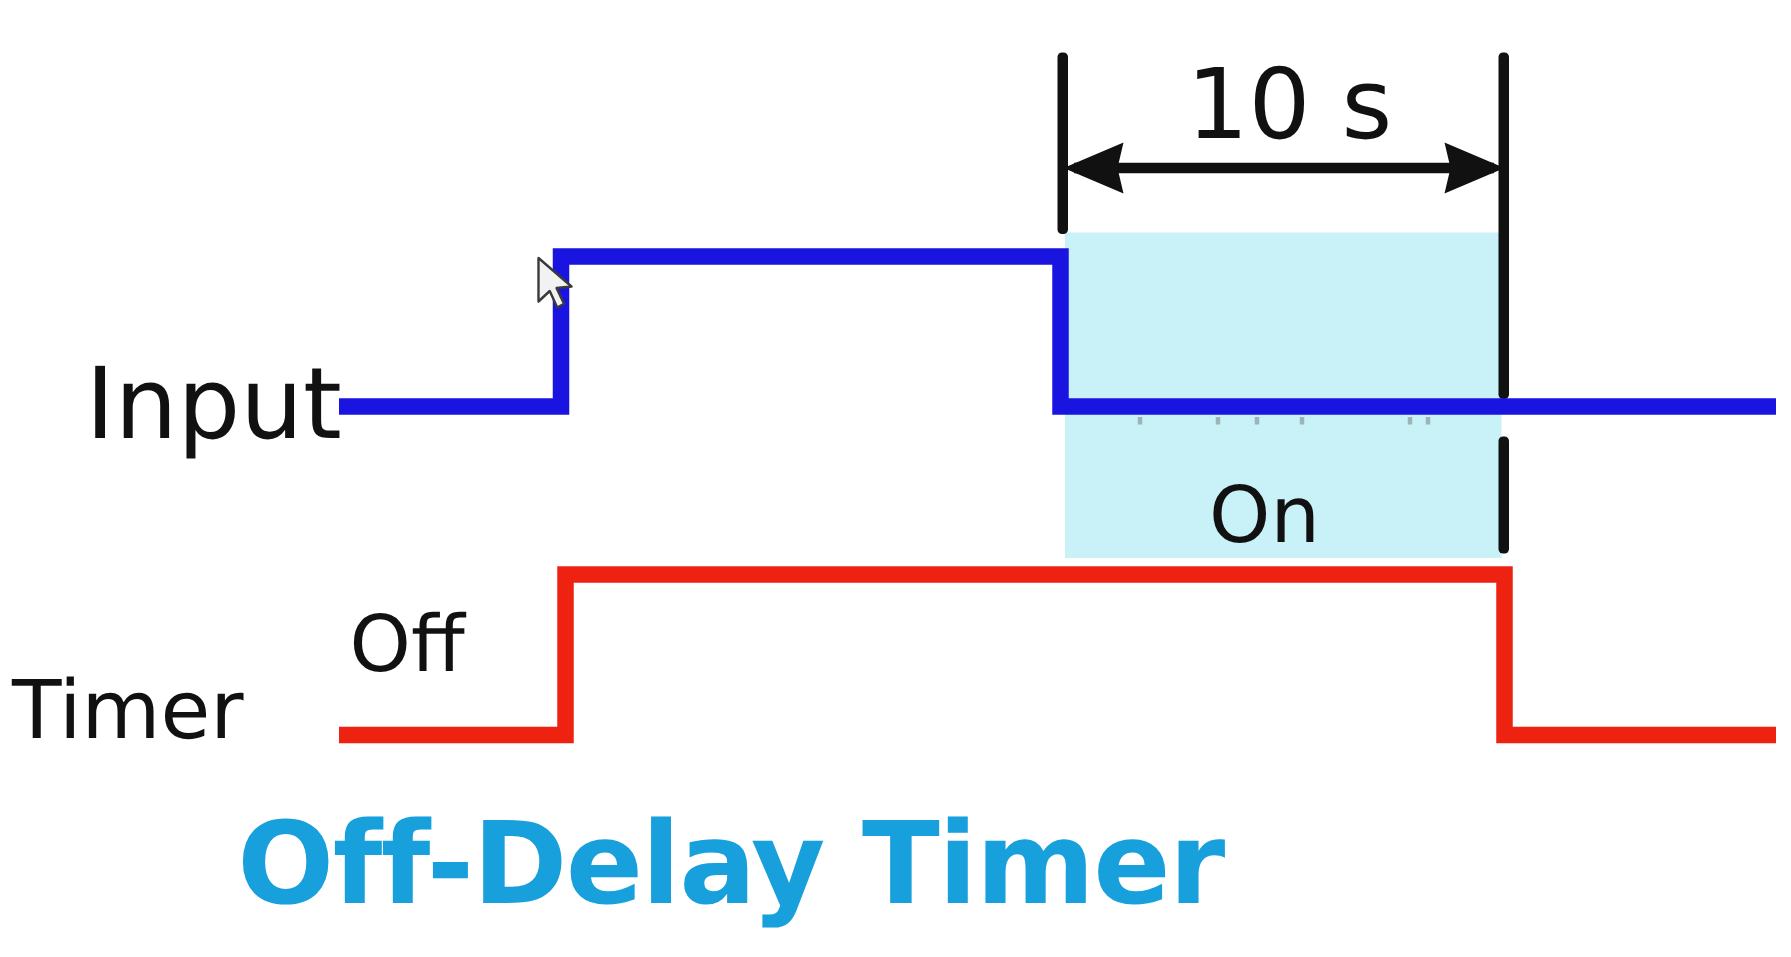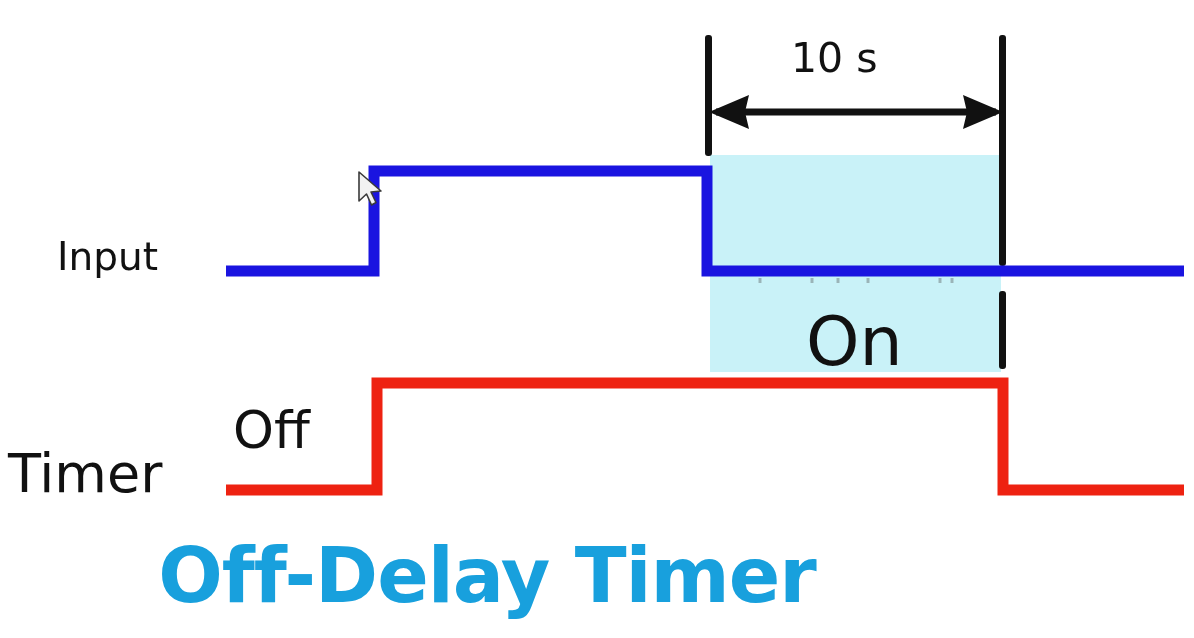--- a/index.html
+++ b/index.html
@@ -25,42 +25,42 @@
   .lbl {
     position: absolute;
     font-family: "DejaVu Sans", sans-serif;
     color: #111111;
     white-space: nowrap;
     line-height: 1;
   }
   #label-input {
     left: 57px;
     top: 237px;
-    font-size: 39px;
+    font-size: 66px;
     letter-spacing: 0px;
   }
   #label-output {
     left: 8px;
     top: 447px;
     font-size: 54px;
   }
   #label-off {
     left: 233px;
     top: 404px;
     font-size: 52px;
   }
   #label-on {
     left: 806px;
-    top: 308px;
-    font-size: 68px;
+    top: 318px;
+    font-size: 52px;
   }
   #label-duration {
     left: 791px;
     top: 38px;
-    font-size: 41px;
+    font-size: 65px;
   }
   #title {
     position: absolute;
     left: 0;
     top: 538px;
     width: 974px;
     text-align: center;
     font-family: "DejaVu Sans", sans-serif;
     font-weight: bold;
     font-size: 76px;

